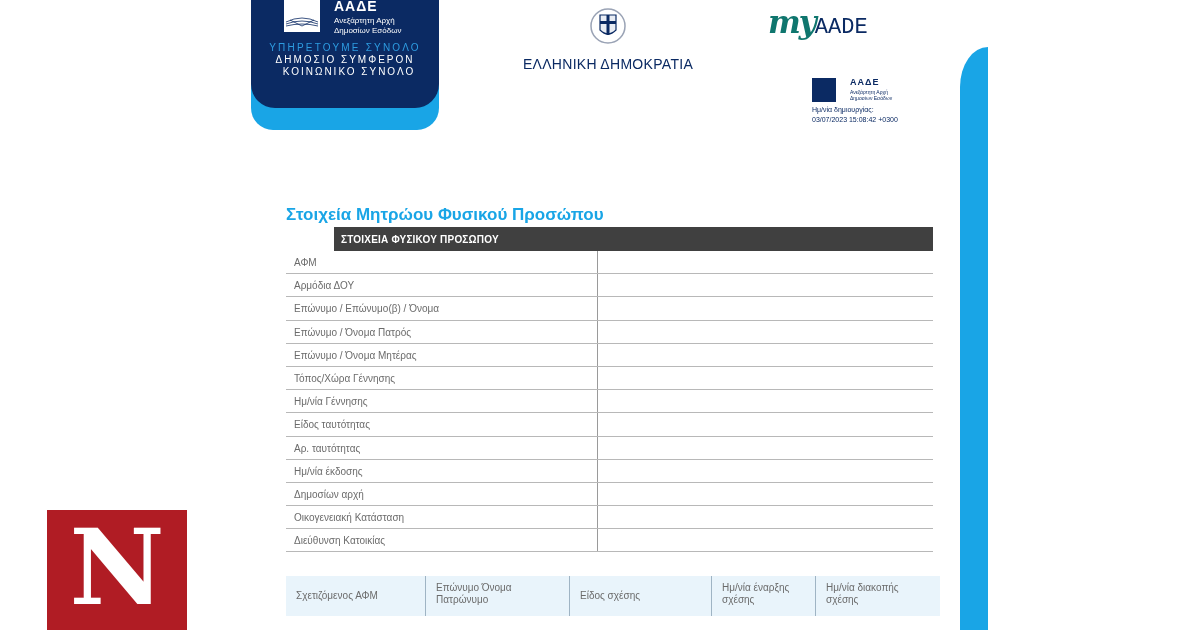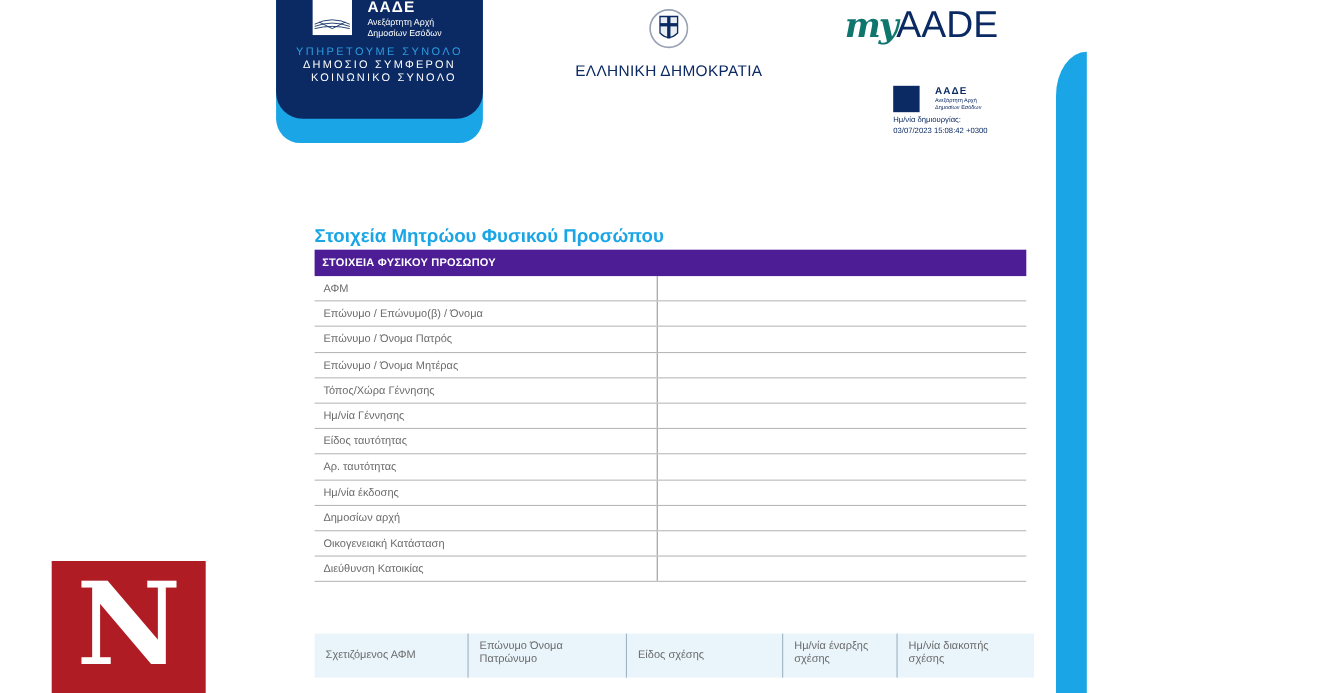--- a/index.html
+++ b/index.html
@@ -17,41 +17,41 @@
   .aade-badge .tag2 { position: absolute; left: 0; width: 188px; top: 74px; text-align: center; color: #ffffff; font-size: 10px; letter-spacing: 2px; }
   .aade-badge .tag3 { position: absolute; left: 0; width: 196px; top: 86px; text-align: center; color: #ffffff; font-size: 10px; letter-spacing: 2px; }
 
   
   .gr-emblem { position: absolute; left: 590px; top: 6px; width: 36px; height: 40px; }
   .gr-title { position: absolute; left: 508px; top: 56px; width: 200px; text-align: center; font-size: 14px; color: #0b2a63; letter-spacing: 0.3px; }
 
   
   .myaade { position: absolute; left: 768px; top: 4px; height: 40px; }
   .myaade .my { font-family: "DejaVu Serif", serif; font-style: italic; font-size: 31px; color: #0f766e; font-weight: bold; letter-spacing: -2px; margin-top: 45px; }
-  .myaade .aade { font-size: 34px; color: #0b2a63; letter-spacing: 0px; }
+  .myaade .aade { font-size: 22px; color: #0b2a63; letter-spacing: 0px; font-family: Liberation Mono, monospace; }
 
   .mini-logo { position: absolute; left: 812px; top: 78px; width: 24px; height: 24px; background: #0b2a63; }
   .mini-brand { position: absolute; left: 850px; top: 77px; font-size: 9px; font-weight: bold; color: #0b2a63; letter-spacing: 1px; }
   .mini-sub { position: absolute; left: 850px; top: 89px; font-size: 5px; color: #0b2a63; line-height: 6px; width: 60px; }
   .created-label { position: absolute; left: 812px; top: 106px; font-size: 7px; color: #0b2a63; }
   .created-value { position: absolute; left: 812px; top: 116px; font-size: 7px; color: #0b2a63; }
 
   
   .accent-bar { position: absolute; left: 960px; top: 47px; width: 28px; height: 600px; background: #19a5e6; border-top-left-radius: 28px 40px; }
 
   
   .n-logo { position: absolute; left: 47px; top: 510px; width: 140px; height: 125px; background: #b01c24; }
   .n-logo .n-letter { position: absolute; left: 20px; top: 8px; width: 100px; height: 100px; font-family: "DejaVu Serif", serif; font-weight: bold; font-size: 104px; line-height: 100px; color: #ffffff; text-align: center; }
 
   
   .doc-title { position: absolute; left: 286px; top: 205px; font-size: 17px; font-weight: bold; color: #19a5e6; }
 
   
   .t1 { position: absolute; left: 286px; top: 227px; width: 647px; }
-  .t1 .head { height: 24px; background: #4c1d95; color: #ffffff; font-size: 10px; font-weight: bold; padding: 7px 0 0 7px; letter-spacing: 0.2px; }
+  .t1 .head { height: 24px; background: #404040; color: #ffffff; font-size: 10px; font-weight: bold; padding: 7px 0 0 7px; letter-spacing: 0.2px; margin-left: 48px; }
   .t1 .row { position: relative; height: 23.2px; border-bottom: 1px solid #b8b8b8; }
   .t1 .row .label { position: absolute; left: 8px; top: 6px; font-size: 10px; color: #6b6b6b; }
   .t1 .row .value { position: absolute; left: 311px; top: 0; width: 336px; height: 100%; border-left: 1px solid #9a9a9a; }
 
   
   .t2 { position: absolute; left: 286px; top: 576px; width: 654px; }
   .t2 .head { height: 25px; background: #0b2a63; color: #ffffff; font-size: 10px; font-weight: bold; padding: 7px 0 0 7px; letter-spacing: 0.2px; }
   .t2 .cols { display: flex; height: 40px; background: #e9f4fb; }
   .t2 .col { border-right: 1px solid #9fb4c4; font-size: 10px; color: #6b6b6b; padding: 6px 8px 0 10px; line-height: 12px; overflow: hidden; }
   .t2 .col.single { padding-top: 14px; }
@@ -95,20 +95,24 @@
 <div class="created-value">03/07/2023 15:08:42 +0300</div>
 
 <div class="accent-bar"></div>
 
 <div class="doc-title">Στοιχεία Μητρώου Φυσικού Προσώπου</div>
 
 <div class="t1">
   <div class="head">ΣΤΟΙΧΕΙΑ ΦΥΣΙΚΟΥ ΠΡΟΣΩΠΟΥ</div>
   <div class="row">
       <span class="label">ΑΦΜ</span>
+      <span class="value"></span>
+    </div>
+  <div class="row">
+      <span class="label">Αρμόδια ΔΟΥ</span>
       <span class="value"></span>
     </div>
   <div class="row">
       <span class="label">Επώνυμο / Επώνυμο(β) / Όνομα</span>
       <span class="value"></span>
     </div>
   <div class="row">
       <span class="label">Επώνυμο / Όνομα Πατρός</span>
       <span class="value"></span>
     </div>

